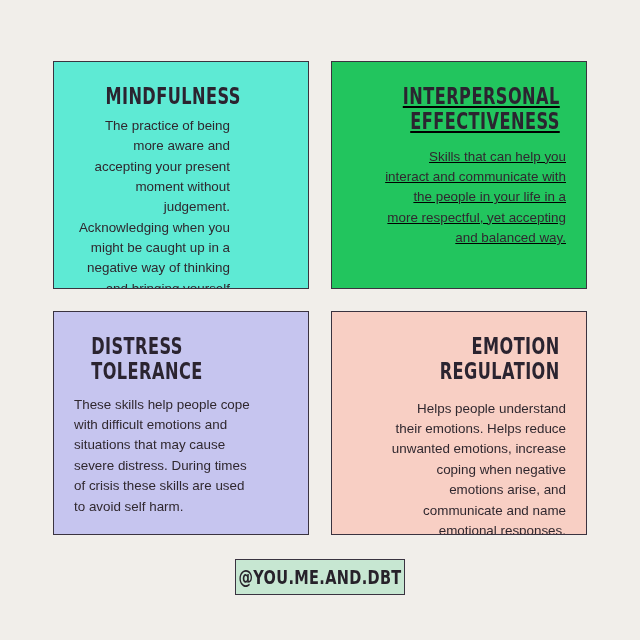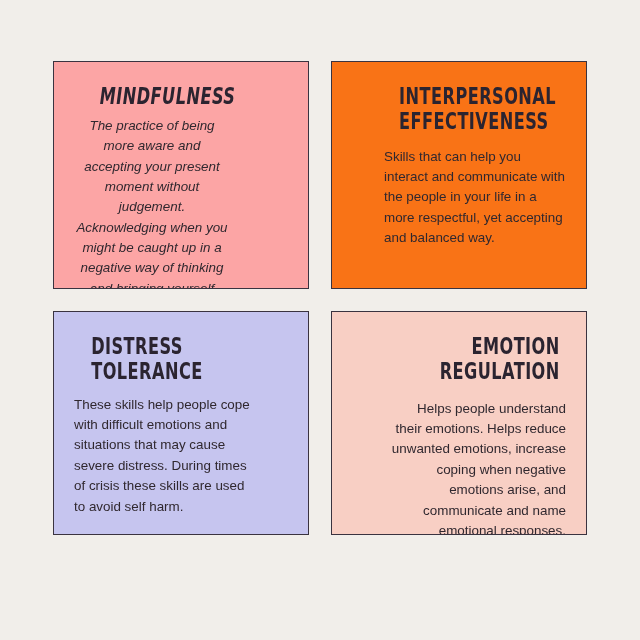--- a/index.html
+++ b/index.html
@@ -23,28 +23,29 @@
   .quad {
     position: absolute;
     box-sizing: border-box;
     border: 1.5px solid #3a3340;
     padding: 22px 20px 18px 20px;
     overflow: hidden;
   }
   .quad.tl {
     left: 53px;  top: 61px;
     width: 256px; height: 228px;
-    background: #fca5a5;
-    text-align: center;
-    font-style: italic;
+    background: #5eead4;
+    text-align: right;
   }
   .quad.tr {
     left: 331px; top: 61px;
     width: 256px; height: 228px;
-    background: #f97316;
+    background: #22c55e;
+    text-align: right;
+    text-decoration: underline;
   }
   .quad.bl {
     left: 53px;  top: 311px;
     width: 256px; height: 224px;
     background: #c6c5ef;
     text-align: left;
   }
   .quad.br {
     left: 331px; top: 311px;
     width: 256px; height: 224px;
@@ -155,14 +156,17 @@
     <div class="quad-body">These skills help people cope with difficult emotions and situations that may cause severe distress. During times of crisis these skills are used to avoid self harm.</div>
   </div>
 
   <div class="quad br">
     <div class="quad-title">EMOTION
 REGULATION</div>
     <div class="quad-body">Helps people understand their emotions. Helps reduce unwanted emotions, increase coping when negative emotions arise, and communicate and name emotional responses.</div>
   </div>
 
 
+  <div id="handle-badge">
+    <span id="handle-text">@YOU.ME.AND.DBT</span>
+  </div>
 
 </div>
 
 </body></html>

